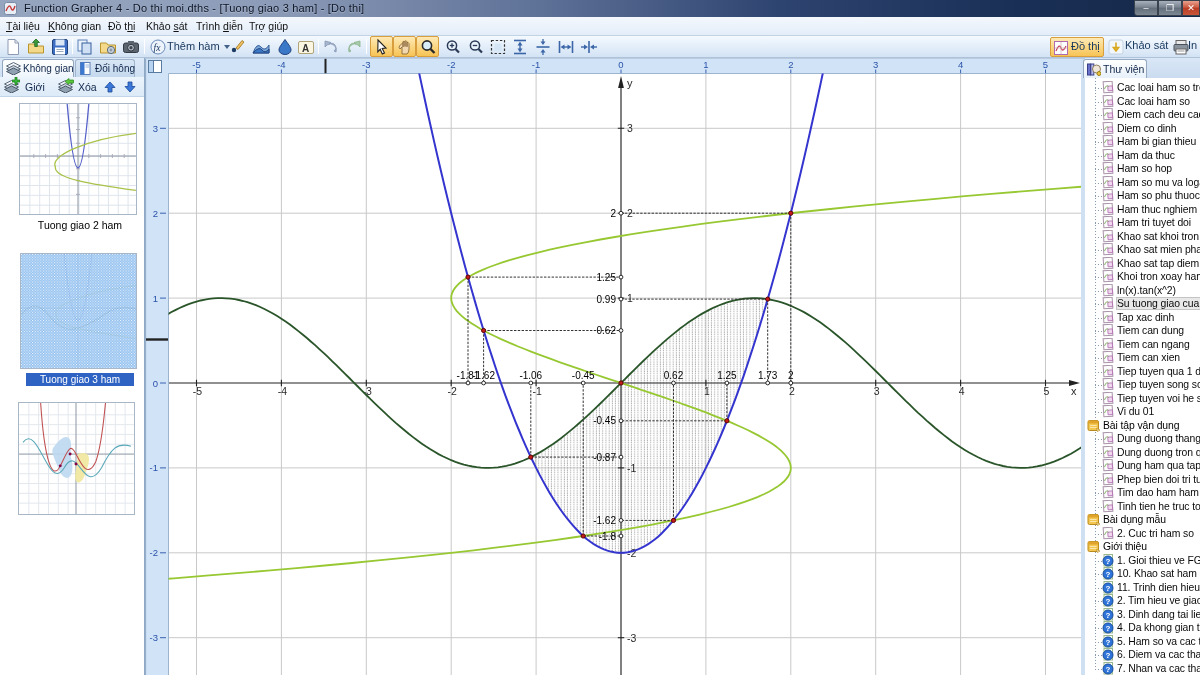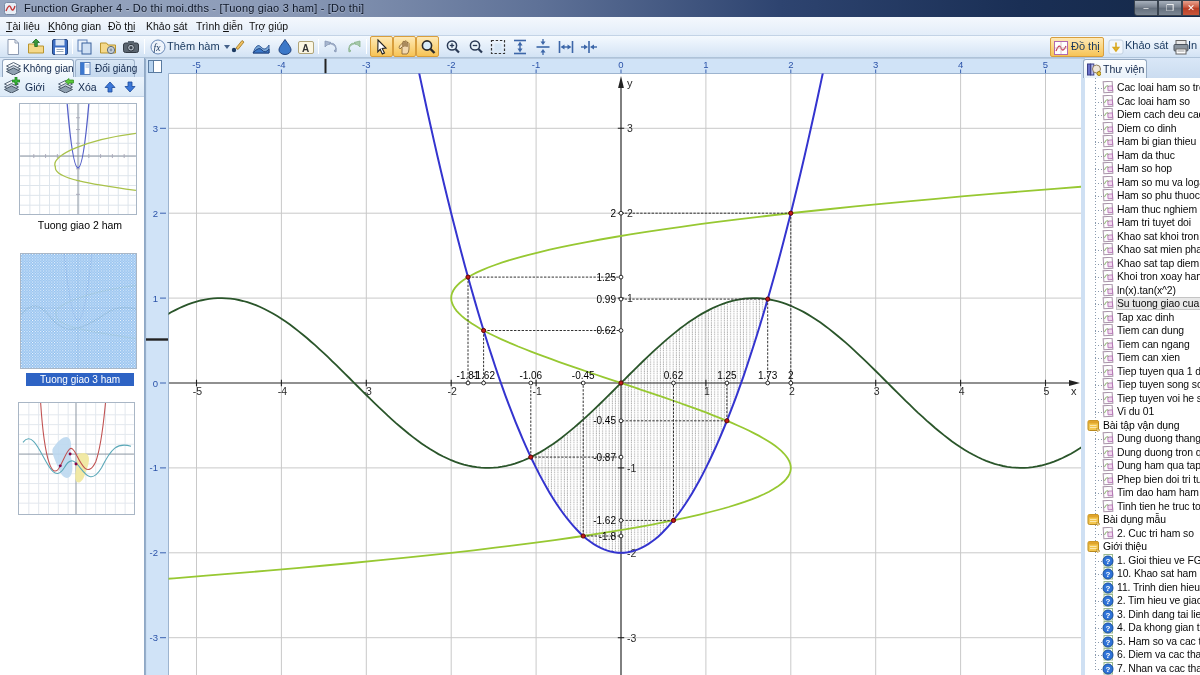--- a/index.html
+++ b/index.html
@@ -259,21 +259,21 @@
 <span class="ltab" id="ltab1">
         <svg width="15" height="13" viewBox="0 0 15 13">
           <use href="#i-layers"></use>
         </svg>
         <span>Không gian</span>
       </span>
 <span class="ltab" id="ltab2">
         <svg width="13" height="13" viewBox="0 0 13 13">
           <use href="#i-docblue"></use>
         </svg>
-        <span>Đối giảng</span>
+        <span>Đối hông</span>
       </span>
 </div>
 <div id="lbtns">
 <span style="position:absolute;left:4px;top:3px"><svg width="15" height="13" viewBox="0 0 15 13">
           <use href="#i-layers"></use>
         </svg><svg width="8" height="8" viewBox="0 0 8 8" style="position:absolute;left:8px;top:-3px">
           <path d="M3,0 h2 v3 h3 v2 h-3 v3 h-2 v-3 h-3 v-2 h3 z" fill="#3ab83a" stroke="#1a7a1a" stroke-width="0.7"></path>
         </svg></span>
 <span style="position:absolute;left:25px;top:4px">Giới</span>
 <span style="position:absolute;left:58px;top:3px"><svg width="15" height="13" viewBox="0 0 15 13">

